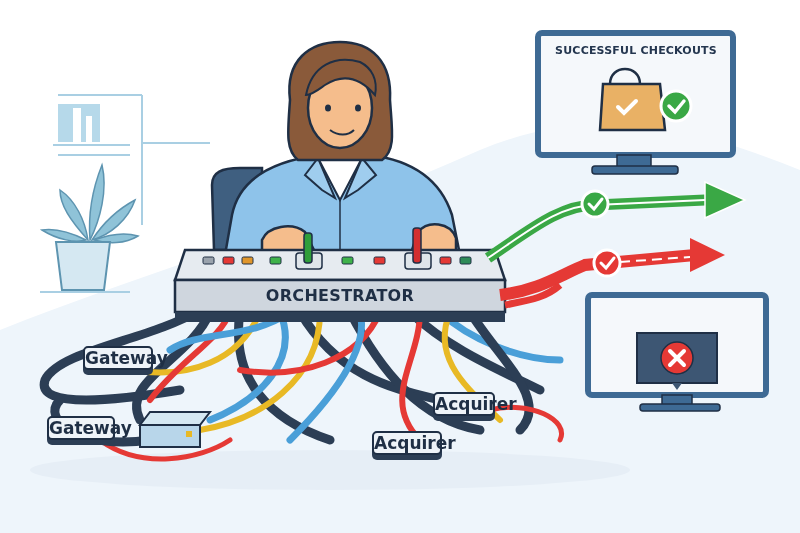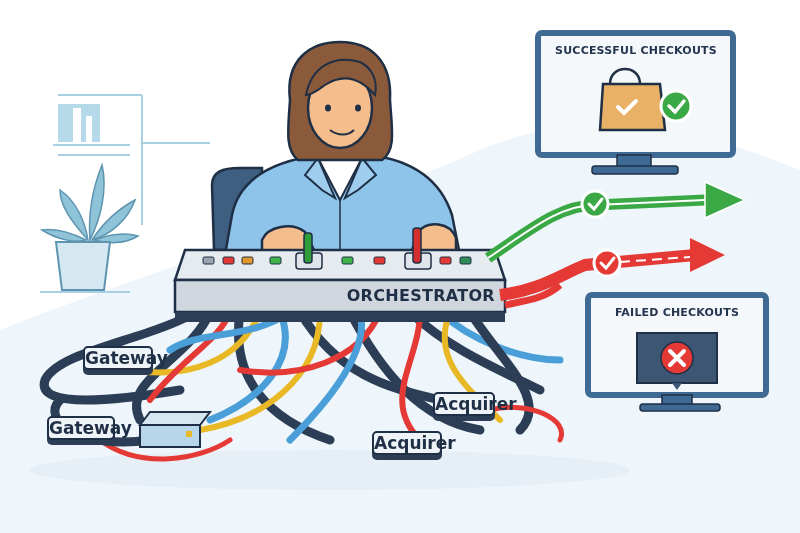--- a/index.html
+++ b/index.html
@@ -1,20 +1,20 @@
 <!DOCTYPE html>
 <html><head>
 <meta charset="utf-8">
 <style>
   html,body{margin:0;padding:0;background:#ffffff;}
   body{width:800px;height:533px;position:relative;overflow:hidden;font-family:"Liberation Sans",sans-serif;}
   .scene{position:absolute;left:0;top:0;width:800px;height:533px;}
   .tag{position:absolute;background:#eef3f8;border:2px solid #1f2f45;border-radius:5px;font-family:"DejaVu Sans",sans-serif;font-weight:bold;font-size:17px;color:#1f2f45;text-align:center;line-height:20px;box-shadow:0 5px 0 #2c3e55;}
   .mon-title{position:absolute;font-family:"DejaVu Sans",sans-serif;font-weight:bold;font-size:11px;color:#24364f;text-align:center;letter-spacing:0.2px;}
-  .orch-label{position:absolute;left:185px;top:286px;width:310px;text-align:right;font-family:"DejaVu Sans",sans-serif;font-weight:bold;font-size:16px;color:#1f2f45;letter-spacing:0.3px;}
+  .orch-label{position:absolute;left:185px;top:286px;width:310px;text-align:center;font-family:"DejaVu Sans",sans-serif;font-weight:bold;font-size:16px;color:#1f2f45;letter-spacing:0.3px;}
 </style>
 </head>
 <body>
 
 <div class="scene">
 <svg width="800" height="533" viewBox="0 0 800 533" xmlns="http://www.w3.org/2000/svg">
 
   <path d="M0,330 C150,270 300,230 480,150 C600,100 700,130 800,170 L800,533 L0,533 Z" fill="#eef5fb"></path>
   <ellipse cx="330" cy="470" rx="300" ry="20" fill="#e6eef6"></ellipse>
 
@@ -152,19 +152,18 @@
     <g>
       <circle cx="677" cy="358" r="16" fill="#e53935" stroke="#1f2f45" stroke-width="1.5"></circle>
       <path d="M670,351 L684,365 M684,351 L670,365" stroke="#ffffff" stroke-width="4" stroke-linecap="round"></path>
     </g>
   </g>
 </svg>
 
   <div class="orch-label">ORCHESTRATOR</div>
 
   <div class="mon-title" style="left:545px;top:44px;width:182px;">SUCCESSFUL CHECKOUTS</div>
-  <div class="mon-title" style="left:594px;top:306px;width:166px;">FAILED CHECKOUTS</div>
 
   <div class="tag" style="left:83px;top:346px;width:66px;">Gateway</div>
   <div class="tag" style="left:47px;top:416px;width:64px;">Gateway</div>
   <div class="tag" style="left:433px;top:392px;width:58px;">Acquirer</div>
   <div class="tag" style="left:372px;top:431px;width:66px;">Acquirer</div>
 </div>
 
 </body></html>

